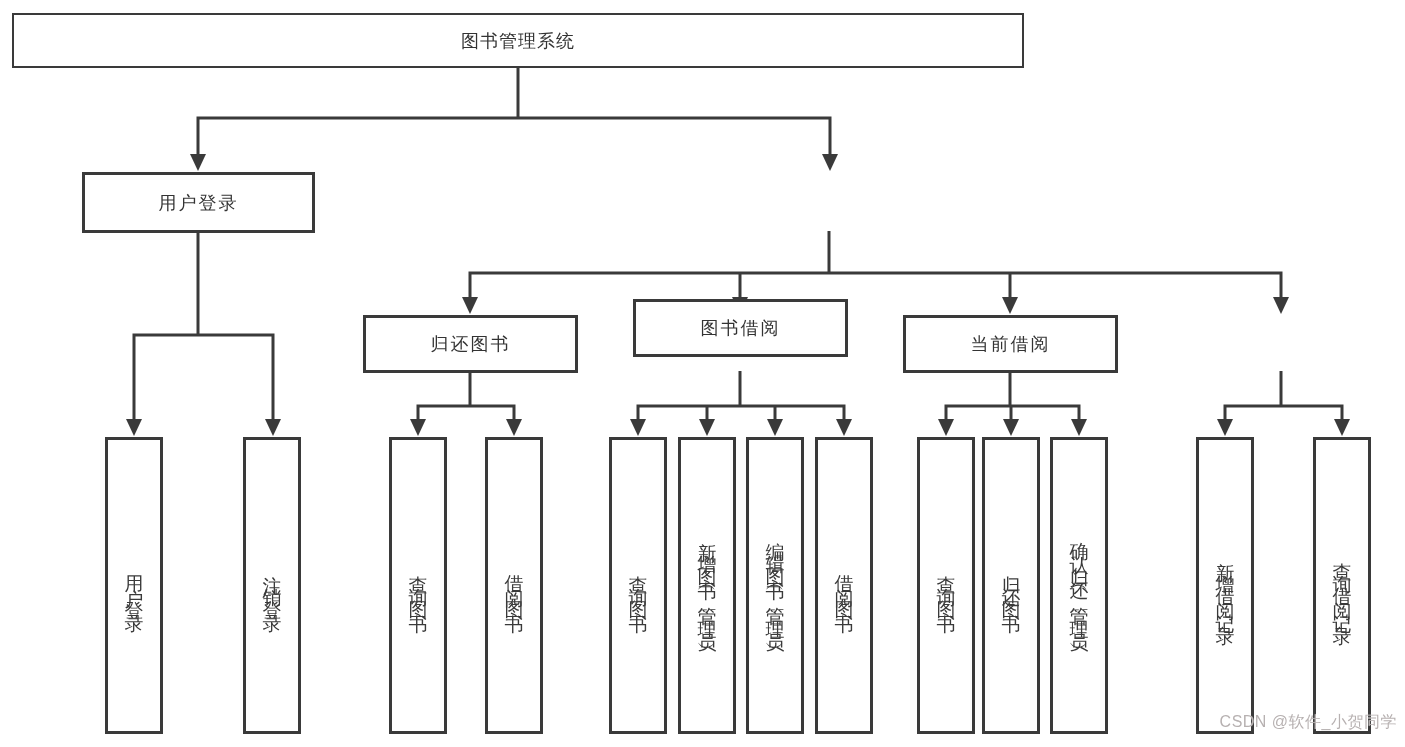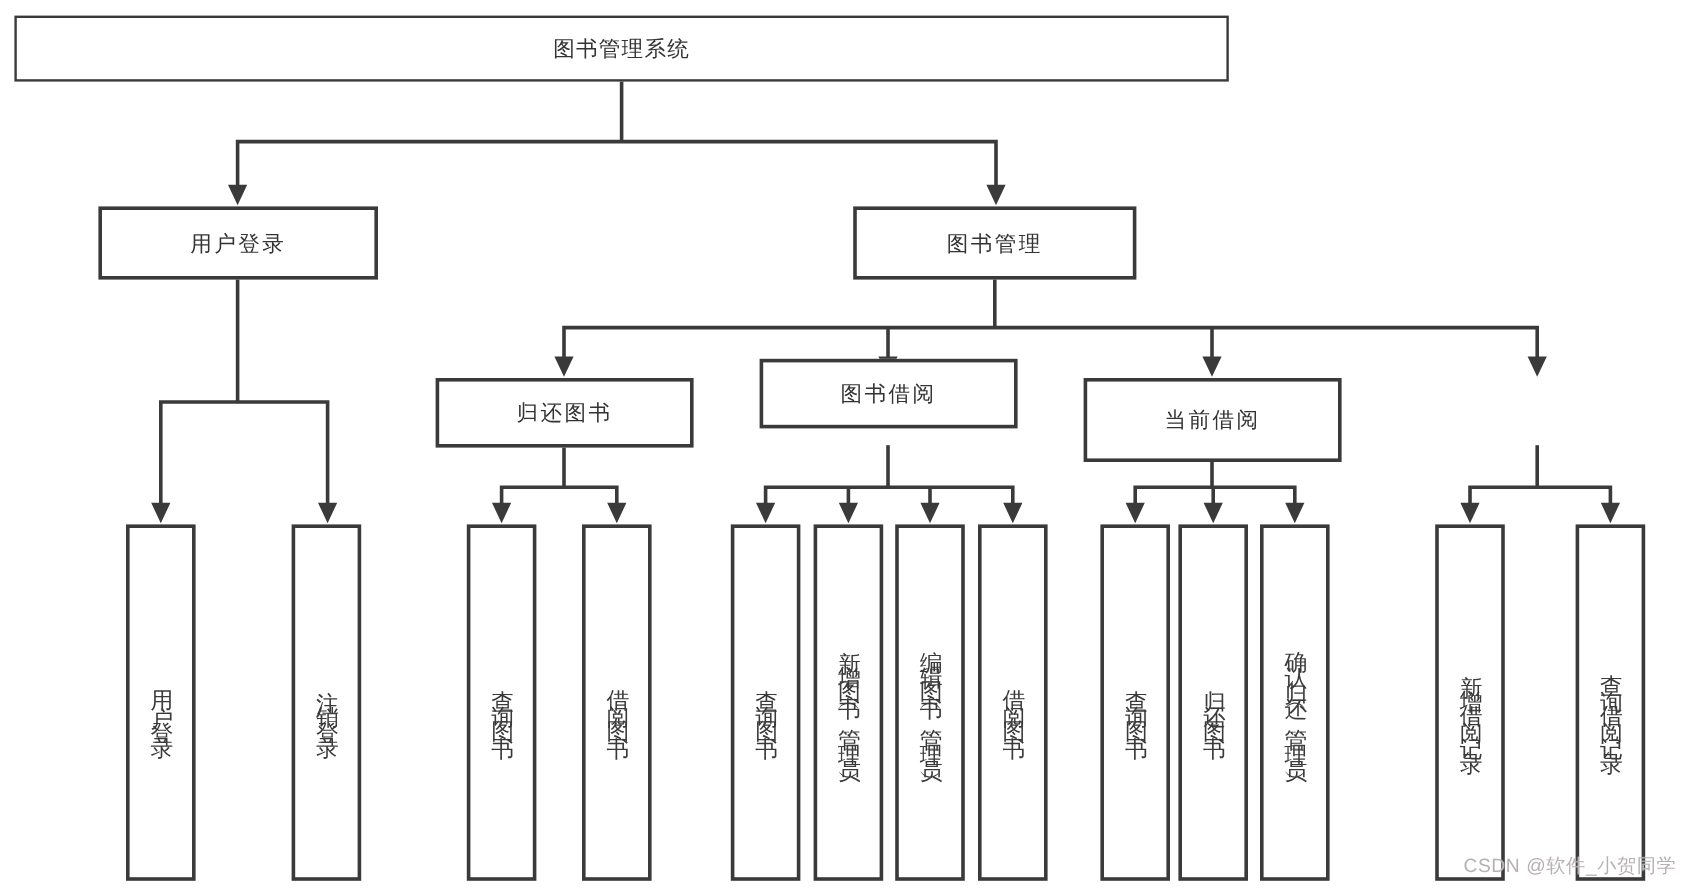--- a/index.html
+++ b/index.html
@@ -120,31 +120,28 @@
     </g>
   </svg>
 
   <div class="node top-node" style="left:12px;top:13px;width:1012px;height:55px">
     <span>图书管理系统</span>
   </div>
 
   <div class="node hnode" style="left:82px;top:172px;width:233px;height:61px">
     <span>用户登录</span>
   </div>
-  <div class="node hnode" style="left:711px;top:172px;width:236px;height:61px">
-    <span>图书管理</span>
-  </div>
 
   <div class="node hnode" style="left:363px;top:315px;width:215px;height:58px">
     <span>归还图书</span>
   </div>
   <div class="node hnode" style="left:633px;top:299px;width:215px;height:58px">
     <span>图书借阅</span>
   </div>
-  <div class="node hnode" style="left:903px;top:315px;width:215px;height:70px">
+  <div class="node hnode" style="left:903px;top:315px;width:215px;height:58px">
     <span>当前借阅</span>
   </div>
 
   <div class="node vnode" style="left:105px;top:437px">
     <span class="vtext">用户登录</span>
   </div>
   <div class="node vnode" style="left:243px;top:437px">
     <span class="vtext">注销登录</span>
   </div>
 

